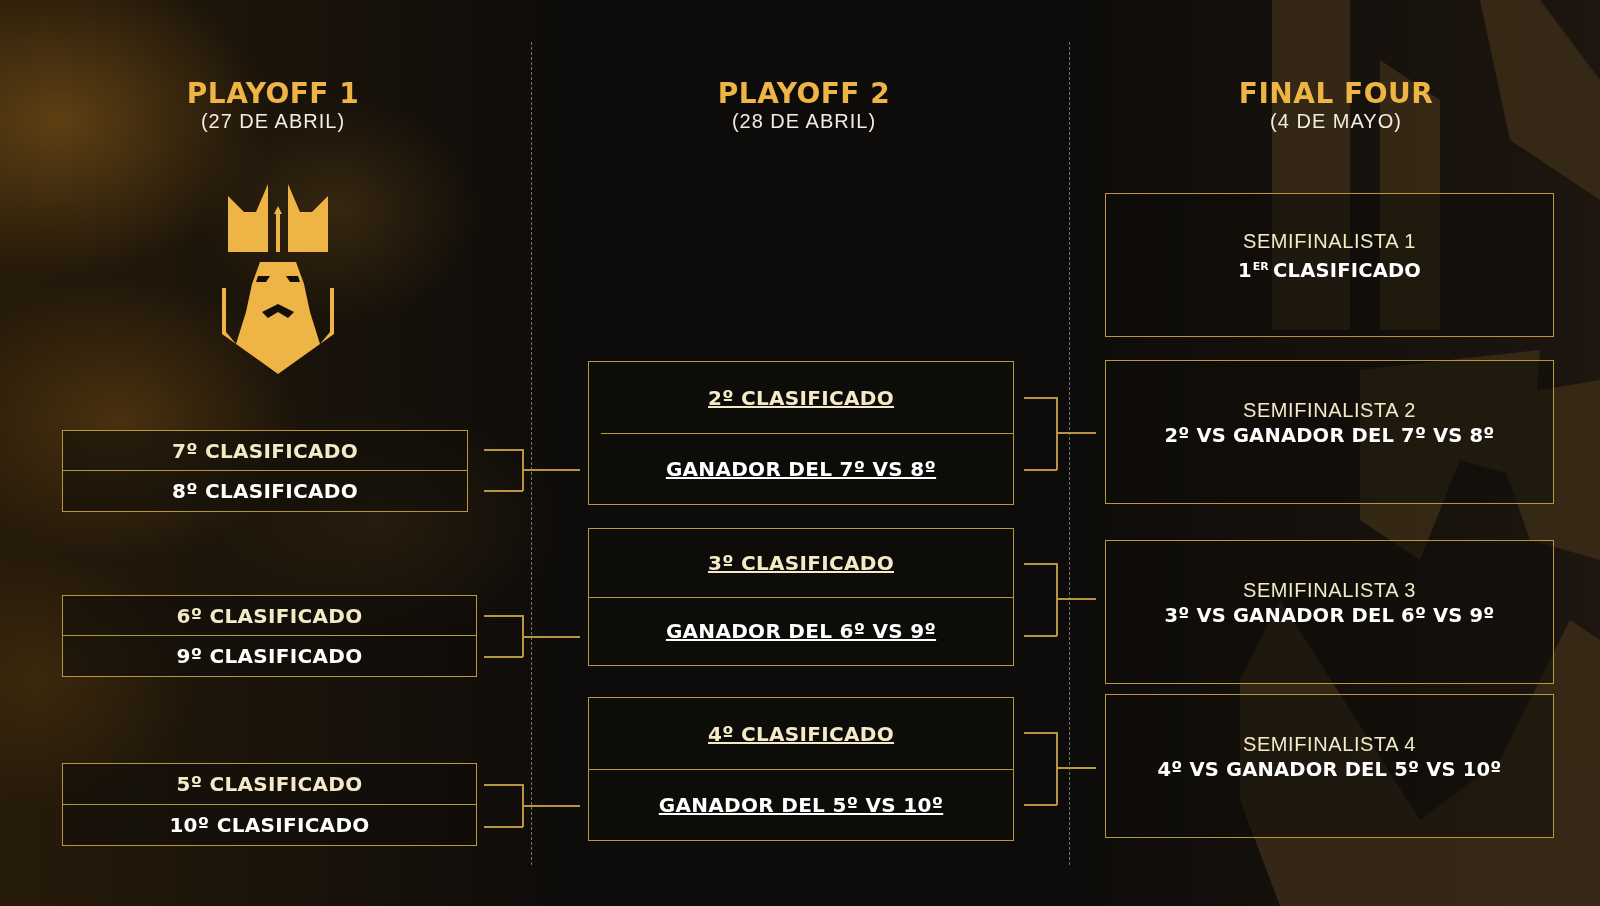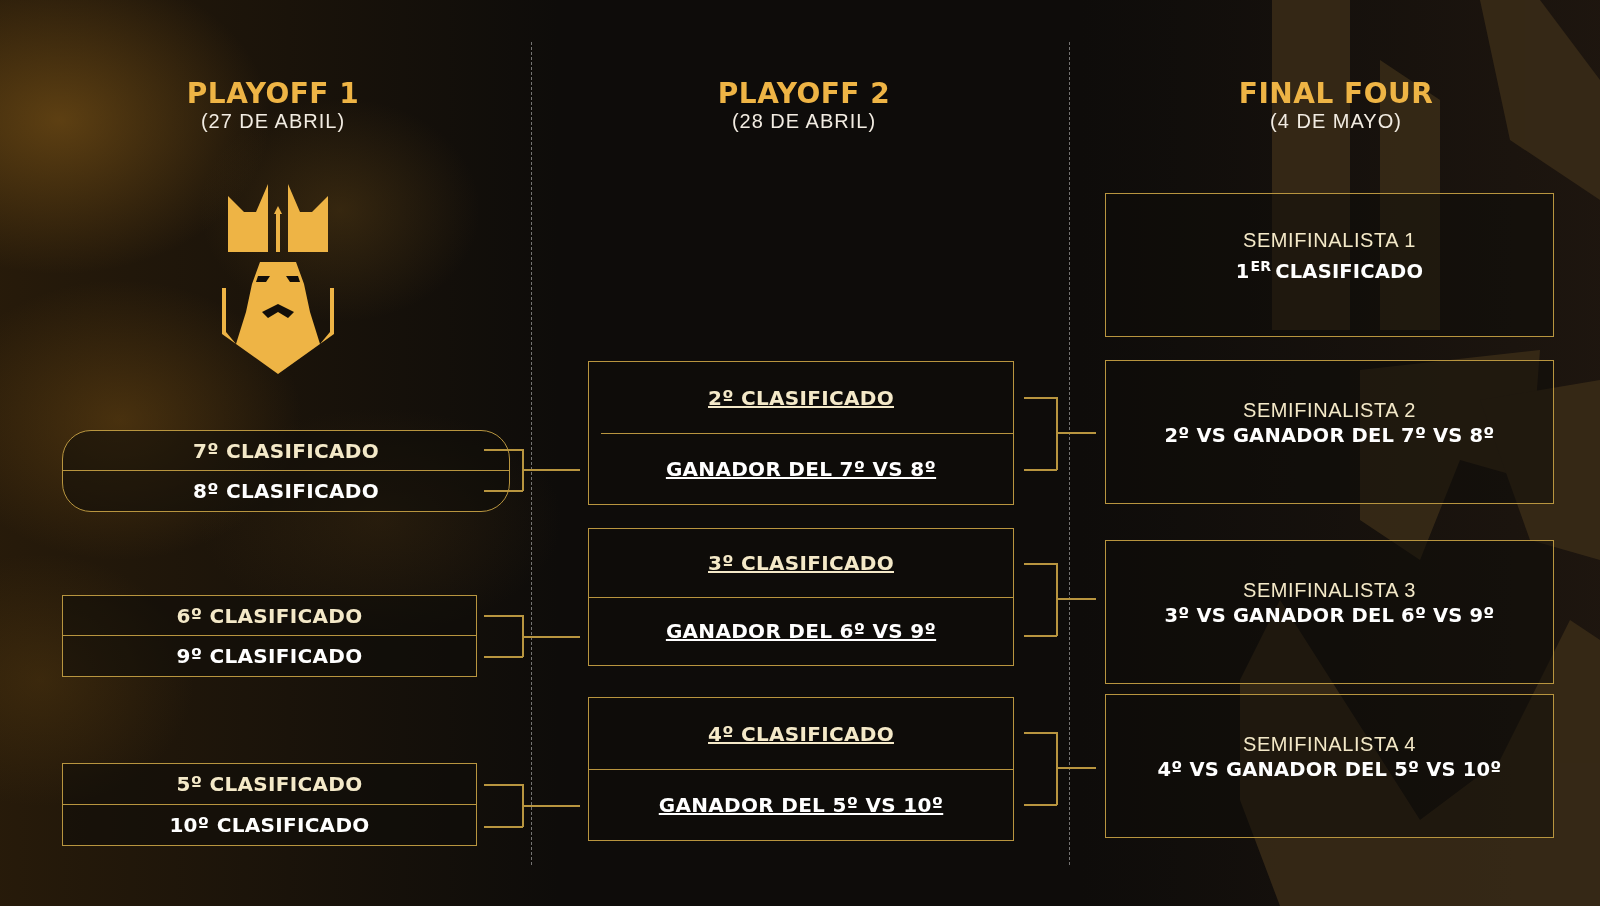--- a/index.html
+++ b/index.html
@@ -59,21 +59,21 @@
     position: absolute; left: 12px; right: 0; top: 50%; height: 0;
     border-top: 1.5px solid #b8953f;
   }
 
   .ff {
     display: flex; flex-direction: column; align-items: center; justify-content: center;
     text-align: center; padding-bottom: 18px;
   }
   .ff-label { color: #f4e9c8; font-size: 20px; letter-spacing: 0.6px; line-height: 26px; font-family: "Liberation Sans", sans-serif; }
   .ff-match { color: #ffffff; font-size: 19.5px; font-weight: bold; line-height: 26px; letter-spacing: 0.2px; }
-  .ff-match sup { font-size: 14px; vertical-align: 7px; margin-left: 1px; margin-right: 4px; }
+  .ff-match sup { font-size: 11px; vertical-align: 7px; margin-left: 1px; margin-right: 4px; }
 
   .conn { position: absolute; background: #b8953f; z-index: 2; }
 </style>
 </head>
 <body>
 
 <div class="bg">
   <div class="bg-left"></div>
   <div class="bg-right-glow"></div>
   <svg class="watermark" viewBox="0 0 360 906">
@@ -111,21 +111,21 @@
     <polygon points="52,30 56,22 60,30 58,30 58,68 54,68 54,30"></polygon>
     <polygon points="0,104 4,104 4,148 14,160 24,128 30,100 38,78 74,78 82,100 88,128 98,160 108,148 108,104 112,104 112,150 56,190 0,150"></polygon>
   </g>
   <g fill="#120e0a">
     <polygon points="36,92 48,92 44,98 34,98"></polygon>
     <polygon points="76,92 64,92 68,98 78,98"></polygon>
     <polygon points="40,128 56,120 72,128 66,134 56,128 46,134"></polygon>
   </g>
 </svg>
 
-<div class="box pair p1" style="left:62px; top:430px; width:448px; height:82px;border-radius:29px;">
+<div class="box pair p1" style="left:62px; top:430px; width:406px; height:82px;">
   <div class="cell top">7º CLASIFICADO</div>
   <div class="cell bottom">8º CLASIFICADO</div>
 </div>
 <div class="box pair p1" style="left:62px; top:595px; width:415px; height:82px;">
   <div class="cell top">6º CLASIFICADO</div>
   <div class="cell bottom">9º CLASIFICADO</div>
 </div>
 <div class="box pair p1" style="left:62px; top:763px; width:415px; height:83px;">
   <div class="cell top">5º CLASIFICADO</div>
   <div class="cell bottom">10º CLASIFICADO</div>

